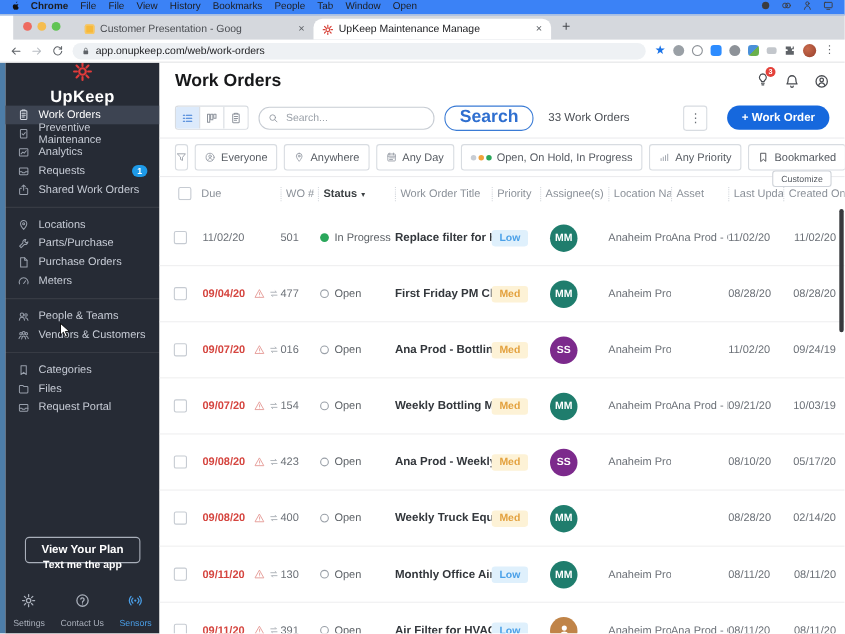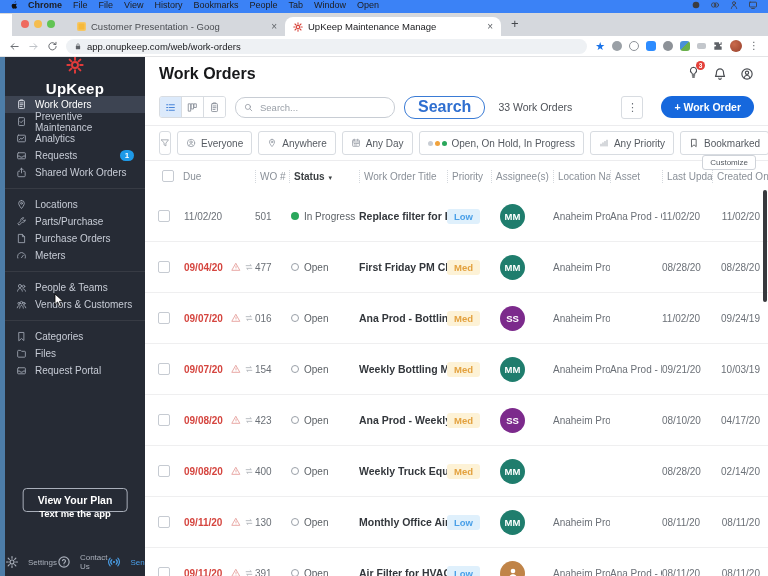--- a/index.html
+++ b/index.html
@@ -66,21 +66,21 @@
   .sitem.active .ic{color:#d6dae2;}
   .badge{margin-left:auto;background:#1e9ae8;color:#fff;border-radius:8px;min-width:14px;
     height:11px;line-height:11px;text-align:center;font-size:8px;font-weight:bold;}
   .sep{border-top:1px solid rgba(255,255,255,.08);margin:7px 0;}
   .plan{position:absolute;top:420px;left:50%;transform:translateX(-50%);
     border:1px solid #a9afba;border-radius:4px;color:#fff;font-size:10.5px;font-weight:bold;
     padding:5px 14px;white-space:nowrap;background:transparent;margin-top:12px;}
   .textapp{position:absolute;top:452px;left:0;right:0;text-align:center;color:#fff;
     font-size:9.5px;font-weight:bold;}
   .sfoot{position:absolute;bottom:5px;left:0;right:0;display:flex;justify-content:space-around;}
-  .sfoot .fitem{display:flex;align-items:center;gap:9px;
+  .sfoot .fitem{display:flex;flex-direction:column;align-items:center;gap:9px;
     font-size:8px;color:#aab0bb;}
   .sfoot .fitem .ic{width:14px;height:14px;}
   .sfoot .fitem.active{color:#4a9fe8;}
 
   
   .main{position:absolute;left:145px;right:0;top:0;bottom:0;background:#fff;overflow:hidden;}
   .m-header{height:36px;display:flex;align-items:center;padding:0 14px;}
   .m-title{font-size:16px;font-weight:bold;color:#17181a;}
   .h-icons{margin-left:auto;display:flex;gap:13px;align-items:center;color:#4a4d52;}
   .h-icons .ic{width:14px;height:14px;}
@@ -749,21 +749,21 @@
               <span>Open</span>
             </div>
             <div class="wtitle">Ana Prod - Weekly Ca...</div>
             <div><span class="pbadge med">Med</span></div>
             <div>
               <div class="avatar" style="background: rgb(124, 42, 140);">SS</div>
             </div>
             <div class="loc">Anaheim Pro...</div>
             <div class="asset"></div>
             <div class="upd">08/10/20</div>
-            <div class="created">04/17/20</div>
+            <div class="created">05/17/20</div>
           </div>
           <div class="grid trow overdue">
             <div class="cell">
               <div class="cb"></div>
             </div>
             <div class="date">09/08/20</div>
             <div class="wicons">
               <span class="ic wic-warn">
                 <svg class="stk" viewBox="0 0 12 12">
                   <path d="M6 1.9 10.6 10H1.4z"></path>

